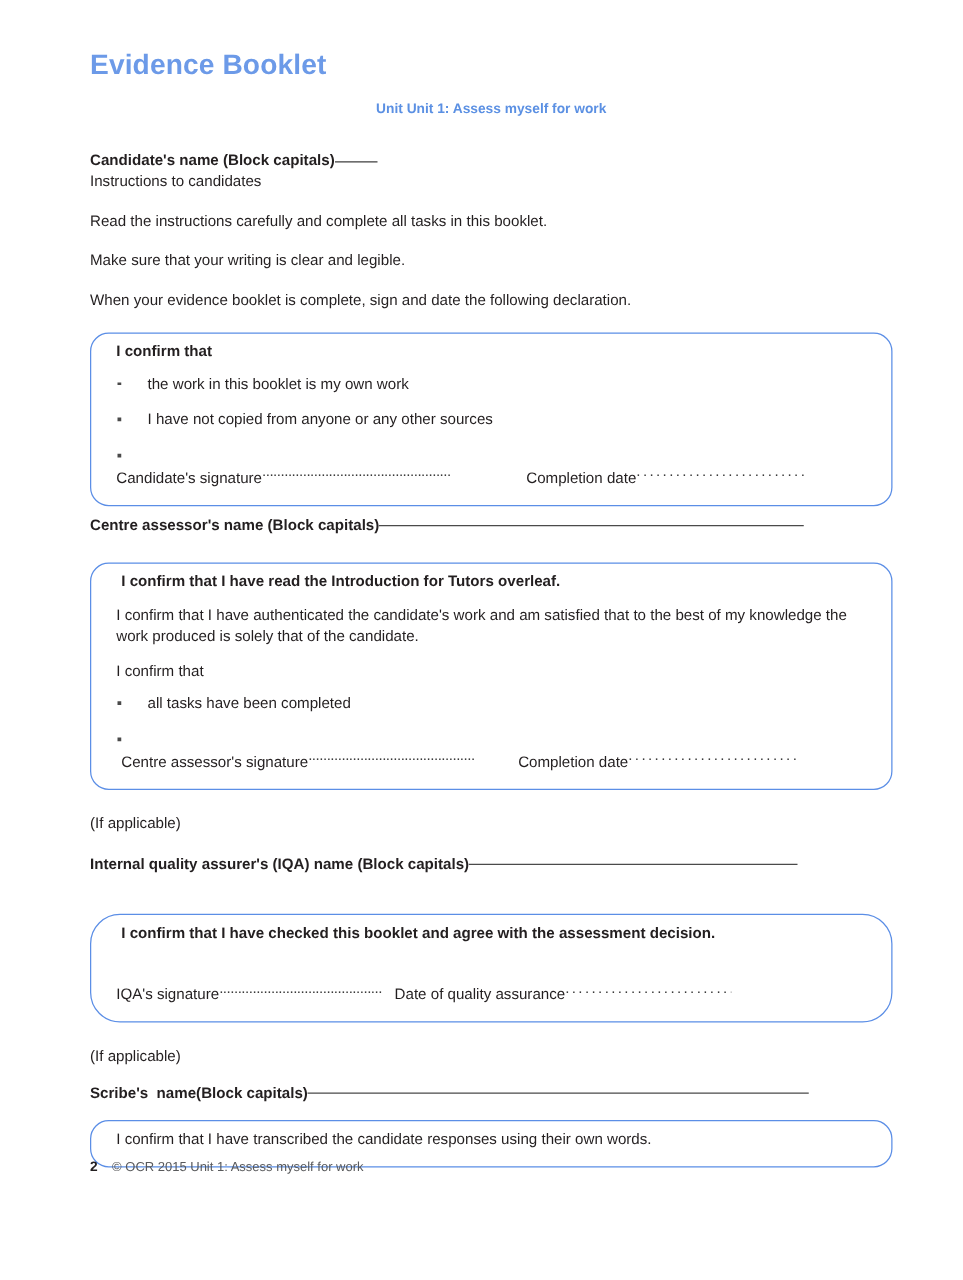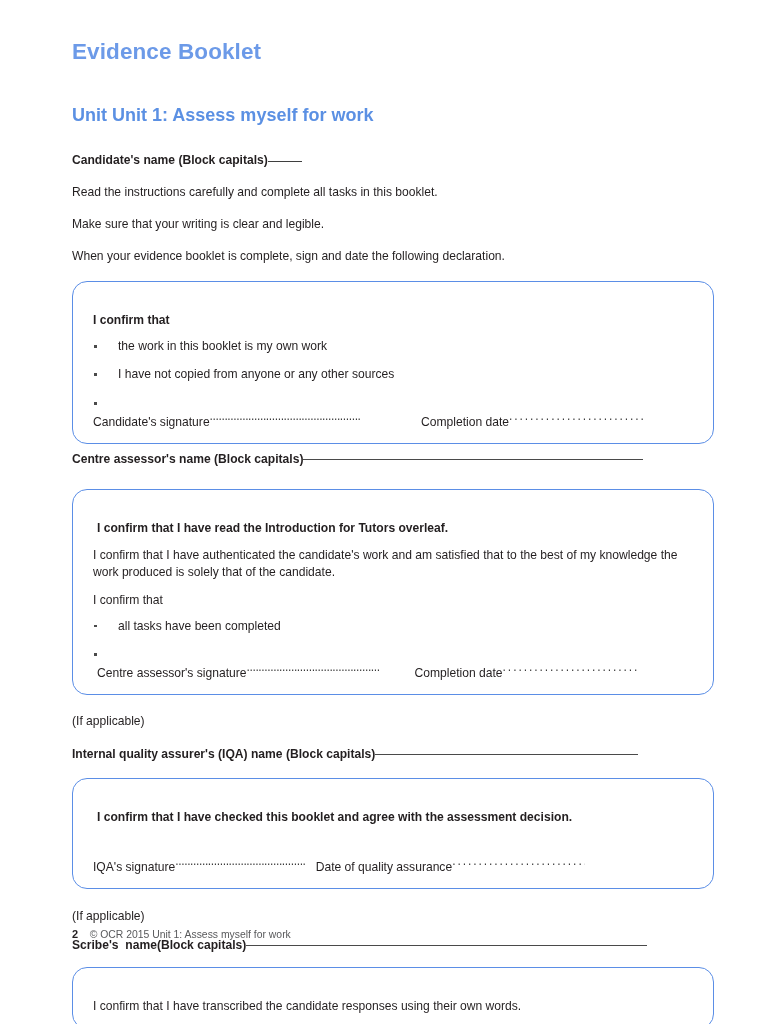--- a/index.html
+++ b/index.html
@@ -31,25 +31,26 @@
   
   .doc-title {
     font-size: 22.5px;
     font-weight: bold;
     color: #6c9ae8;
     letter-spacing: 0.1px;
     margin: 0;
     line-height: 1.1;
   }
   .doc-subtitle {
-    font-size: 18px;
+    font-size: 11px;
     font-weight: bold;
     color: #5b90e3;
-    margin: 40px 0 0 0;
+    margin: 16px 0 0 0;
     line-height: 1.2;
+    text-align: center;
   }
 
   
   .name-line {
     margin: 26px 0 0 0;
     font-size: 12.1px;
     font-weight: bold;
     line-height: 1.35;
     white-space: pre;
   }
@@ -78,21 +79,21 @@
     margin: 0;
     font-size: 12.1px;
     line-height: 1.4;
   }
 
   
   .decl-box {
     box-sizing: border-box;
     border: 1.7px solid #5b8ee6;
     border-radius: 15px;
-    padding: 30px 20px 12px 20px;
+    padding: 6px 20px 12px 20px;
     position: relative;
   }
   .decl-box p {
     margin: 0;
     font-size: 12.1px;
     line-height: 1.45;
   }
   .decl-head {
     font-weight: bold;
   }
@@ -166,20 +167,21 @@
 </head>
 <body>
 
 <div class="page">
   <div class="content">
 
     <h1 class="doc-title">Evidence Booklet</h1>
     <div class="doc-subtitle">Unit Unit 1: Assess myself for work</div>
 
     <p class="name-line"><span>Candidate's name (Block capitals)</span><span class="u-short"></span></p>
+    <p class="sub-note">Instructions to candidates</p>
 
     <p class="instr">Read the instructions carefully and complete all tasks in this booklet.</p>
     <p class="instr">Make sure that your writing is clear and legible.</p>
     <p class="instr">When your evidence booklet is complete, sign and date the following declaration.</p>
 
     <div class="decl-box" style="margin-top:17px;">
       <p class="decl-head">I confirm that</p>
       <ul class="blist">
         <li><span class="bullet"></span><span>the work in this booklet is my own work</span></li>
         <li><span class="bullet"></span><span>I have not copied from anyone or any other sources</span></li>
@@ -197,21 +199,21 @@
       <ul class="blist">
         <li><span class="bullet"></span><span>all tasks have been completed</span></li>
         <li><span class="bullet"></span></li>
       </ul>
       <p class="sig-row" style="margin-top:24px !important; padding-left:4px;"><span class="sig-label">Centre assessor's signature</span><span class="leader-fine" style="width:168px;">.............................................</span><span class="sig-label">Completion date</span><span class="leader-wide" style="width:135px;">.............................</span></p>
     </div>
 
     <p class="if-applicable" style="margin-top:18px;">(If applicable)</p>
     <p class="name-line" style="margin-top:16px;"><span>Internal quality assurer's (IQA) name (Block capitals)</span><span class="u-long" style="width:263px;"></span></p>
 
-    <div class="decl-box" style="margin-top:16px;">
+    <div class="decl-box" style="margin-top:32px;border-radius:24px;">
       <p class="decl-head indent">I confirm that I have checked this booklet and agree with the assessment decision.</p>
       <p class="sig-row" style="margin-top:26px !important;"><span class="sig-label">IQA's signature</span><span class="leader-fine" style="width:137px;">............................................</span><span class="sig-label"> Date of quality assurance</span><span class="leader-wide" style="width:133px;">.............................</span></p>
     </div>
 
     <p class="if-applicable" style="margin-top:19px;">(If applicable)</p>
     <p class="name-line" style="margin-top:12px;"><span>Scribe's  name(Block capitals)</span><span class="u-long" style="width:401px;"></span></p>
 
     <div class="decl-box" style="margin-top:14px;">
       <p>I confirm that I have transcribed the candidate responses using their own words.</p>
 

